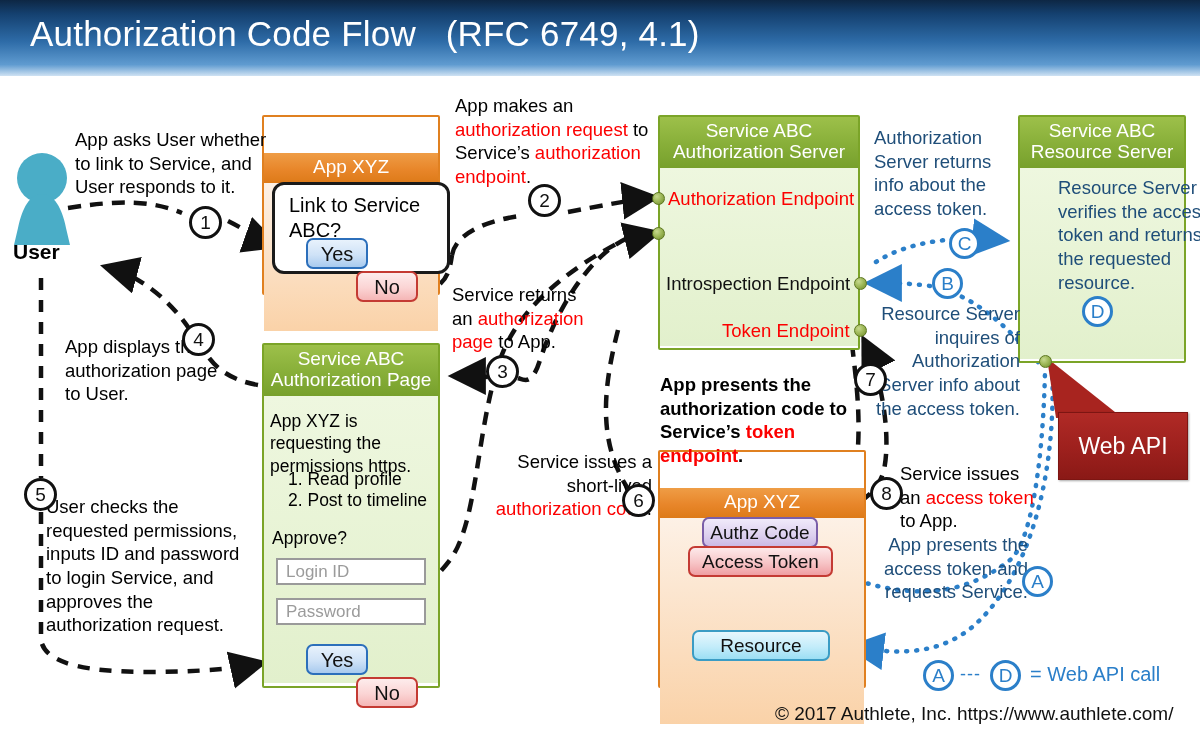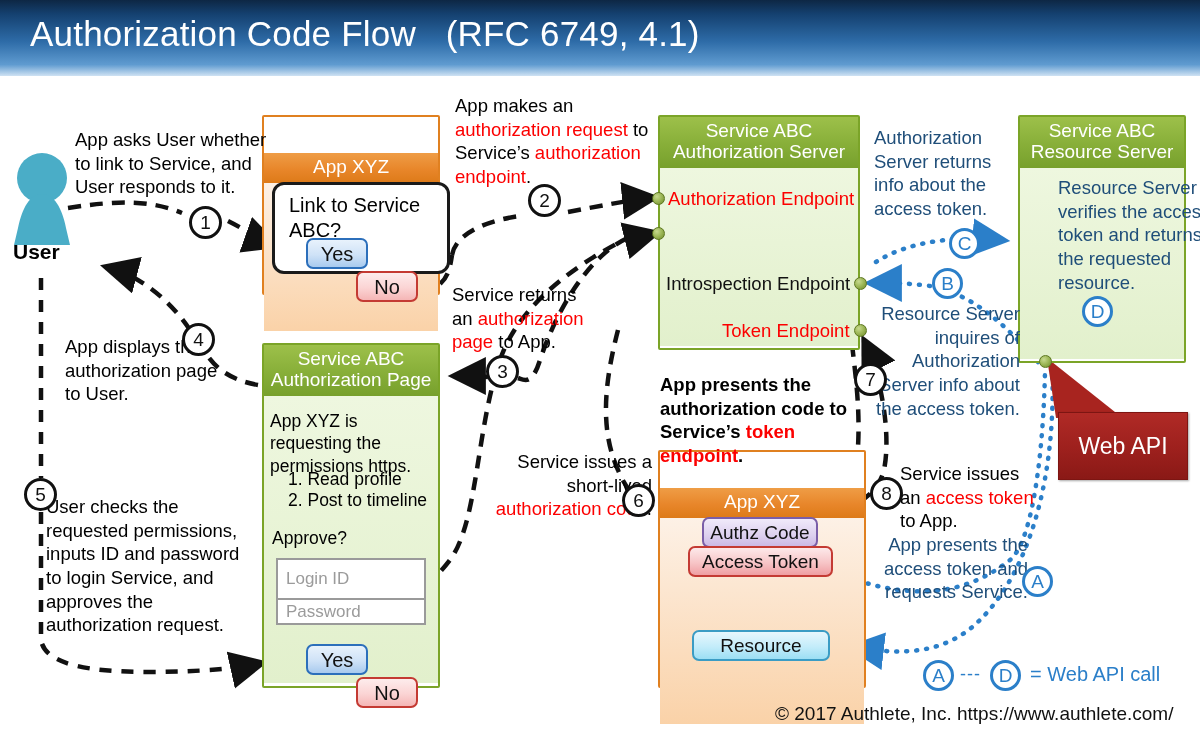--- a/index.html
+++ b/index.html
@@ -202,21 +202,21 @@
     <div class="phead">
       <div>Service ABC</div>
       <div>Authorization Page</div>
     </div>
     <div class="pbody" style="height:287px; position:relative;"></div>
   </div>
   <div class="note" style="left:270px; top:410px; width:166px; font-size:17.5px;">App XYZ is requesting the permissions https.</div>
   <div class="note" style="left:288px; top:468px; width:160px; font-size:17.5px;">1. Read profile</div>
   <div class="note" style="left:288px; top:489px; width:160px; font-size:17.5px;">2. Post to timeline</div>
   <div class="note" style="left:272px; top:527px; font-size:17.5px;">Approve?</div>
-  <div class="field" style="left:276px; top:558px; width:150px; height:42px;">Login ID</div>
+  <div class="field" style="left:276px; top:558px; width:150px; height:27px;">Login ID</div>
   <div class="field" style="left:276px; top:598px; width:150px; height:27px;">Password</div>
   <div class="btn yes" style="left:284px; top:644px; width:62px; height:31px;">Yes</div>
   <div class="btn no" style="left:356px; top:644px; width:62px; height:31px;">No</div>
 
   <div class="panel green" style="left:658px; top:115px; width:202px; height:235px;">
     <div class="phead">
       <div>Service ABC</div>
       <div>Authorization Server</div>
     </div>
     <div class="pbody" style="height:178px; position:relative;"></div>

